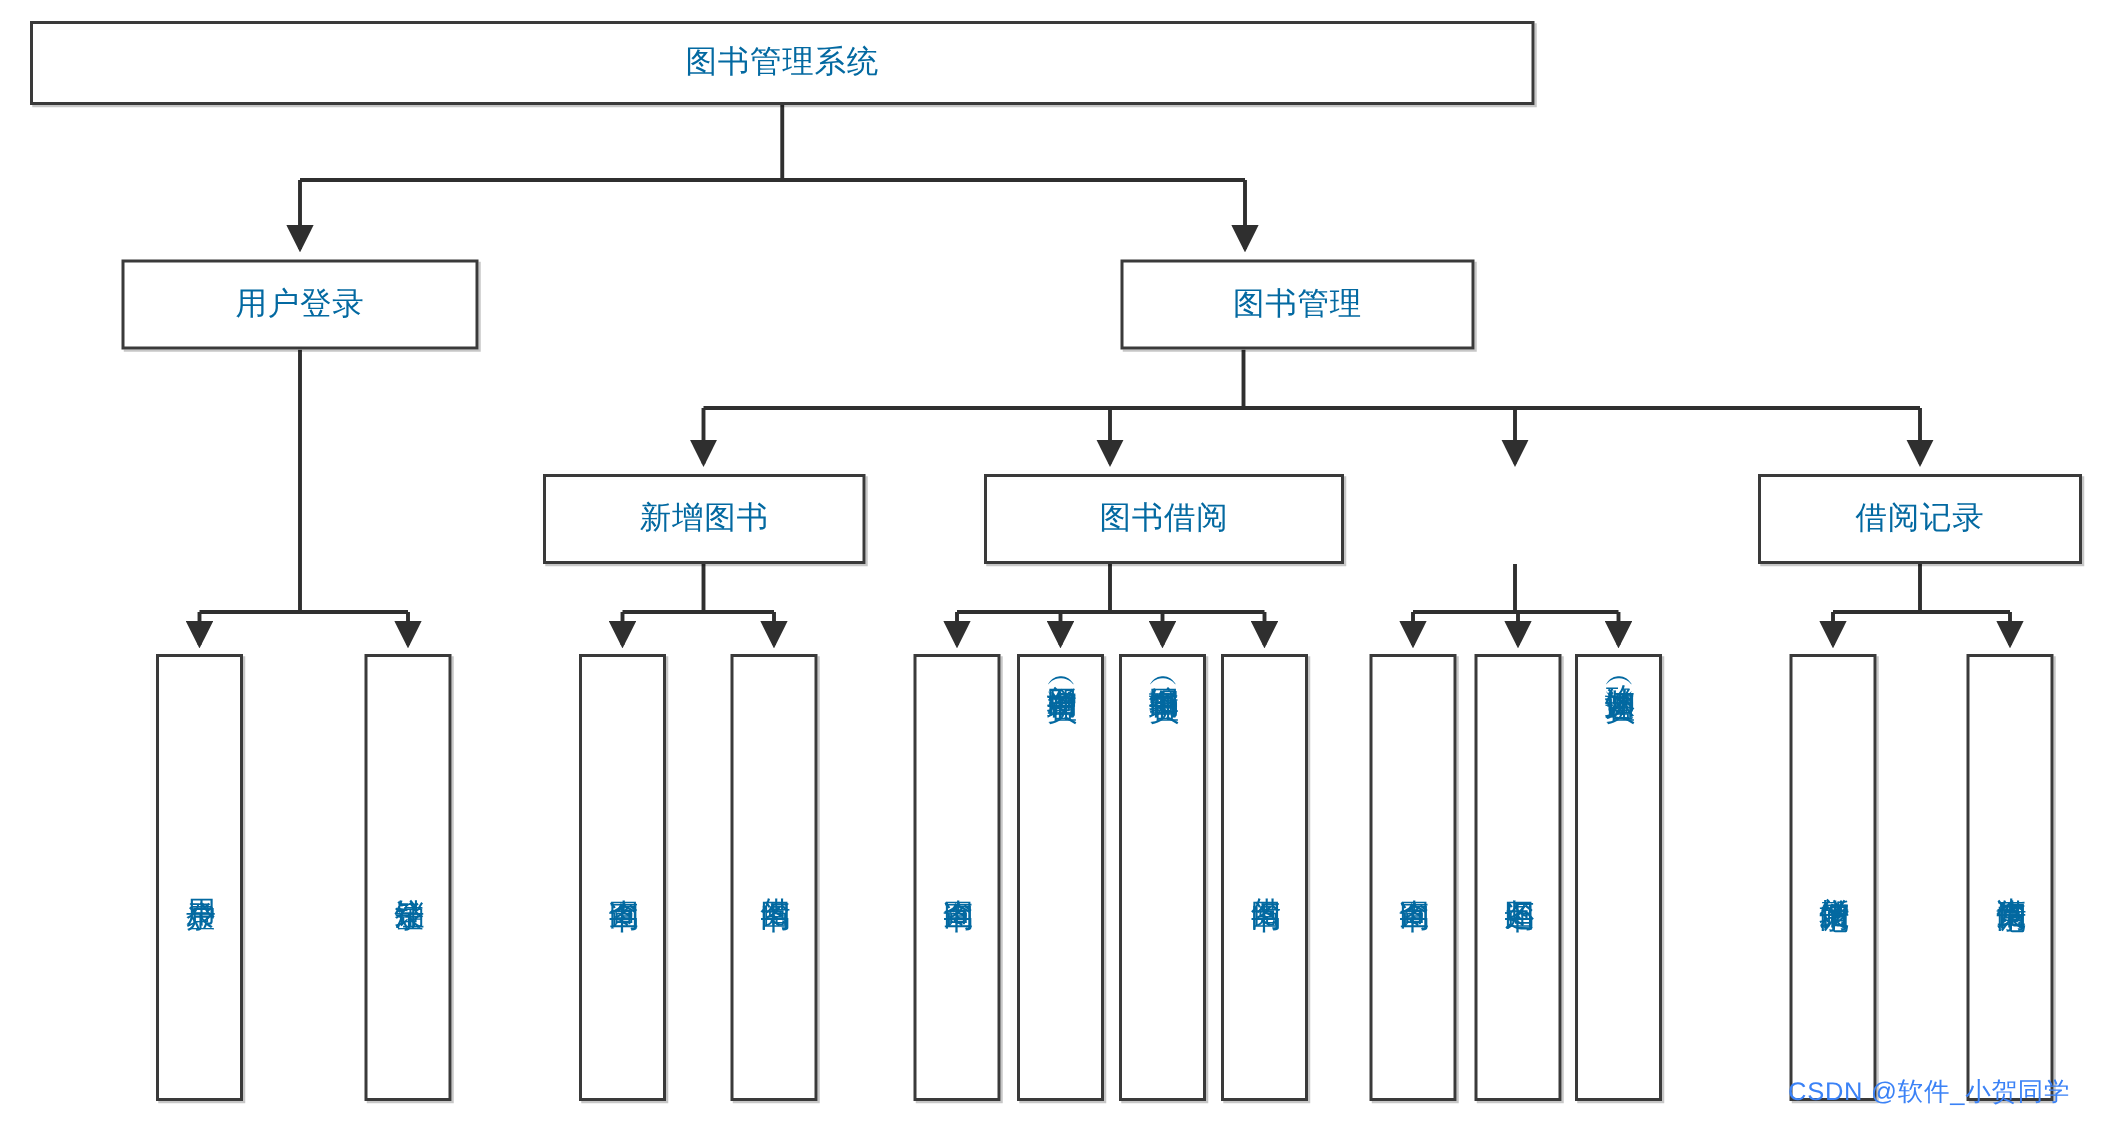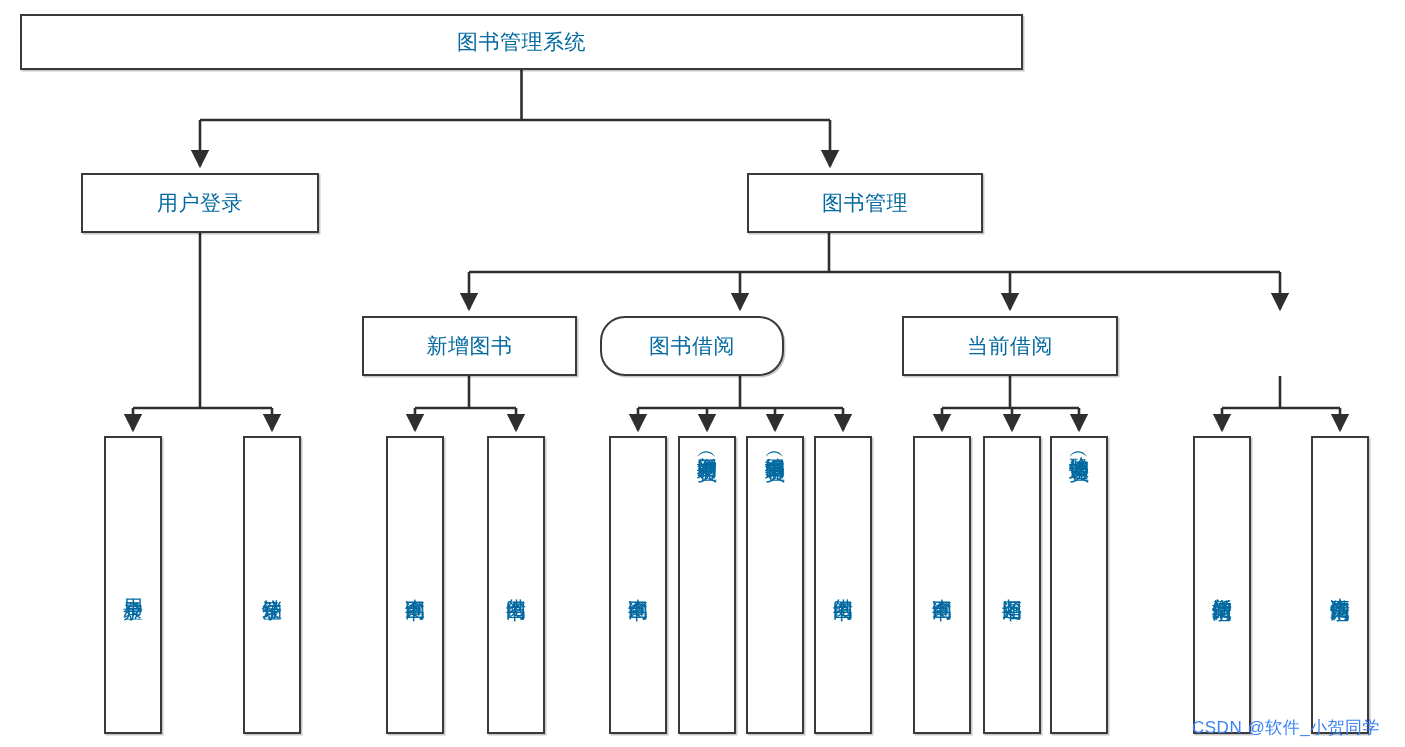--- a/index.html
+++ b/index.html
@@ -130,25 +130,25 @@
   <div class="node" id="n-l1-0" style="left: 81px; top: 173px; width: 238px; height: 60px;">
     <span class="label">用户登录</span>
   </div>
   <div class="node" id="n-l1-1" style="left: 711px; top: 173px; width: 236px; height: 60px; margin-left: 36px;">
     <span class="label">图书管理</span>
   </div>
 
   <div class="node" id="n-l2-0" style="left: 362px; top: 316px; width: 215px; height: 60px;">
     <span class="label">新增图书</span>
   </div>
-  <div class="node" id="n-l2-1" style="left: 600px; top: 316px; width: 184px; height: 60px; border-radius: 25px;">
+  <div class="node" id="n-l2-1" style="left: 656px; top: 316px; width: 240px; height: 60px;">
     <span class="label">图书借阅</span>
   </div>
-  <div class="node" id="n-l2-2" style="left: 902px; top: 316px; width: 216px; height: 60px;">
-    <span class="label">当前借阅</span>
+  <div class="node" id="n-l2-3" style="left: 1172px; top: 316px; width: 216px; height: 60px;">
+    <span class="label">借阅记录</span>
   </div>
 
   <div class="node leaf centered" id="n-lf-0" style="left: 104px; top: 436px; width: 58px; height: 298px;">
     <span class="label">用户登录</span>
   </div>
   <div class="node leaf centered" id="n-lf-1" style="left: 243px; top: 436px; width: 58px; height: 298px;">
     <span class="label">注销登录</span>
   </div>
   <div class="node leaf centered" id="n-lf-2" style="left: 386px; top: 436px; width: 58px; height: 298px;">
     <span class="label">查询图书</span>

